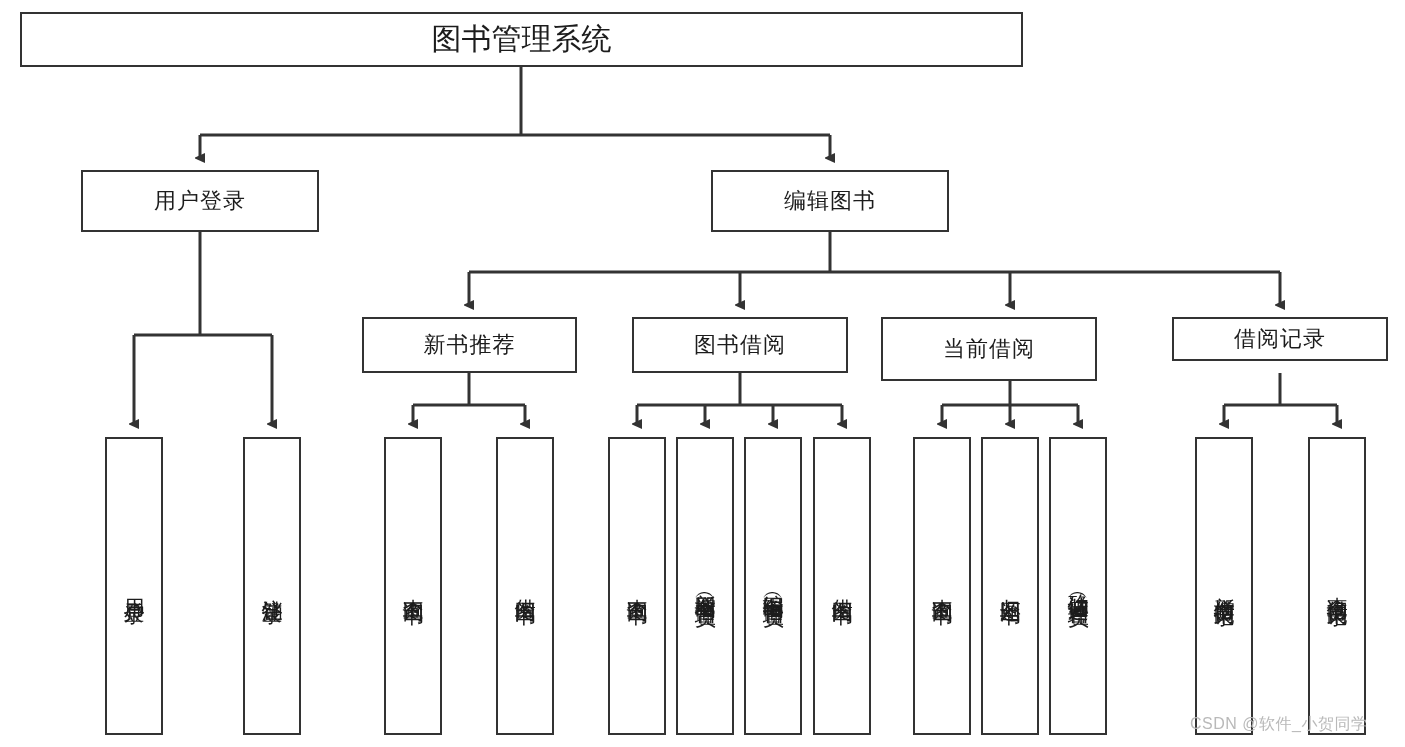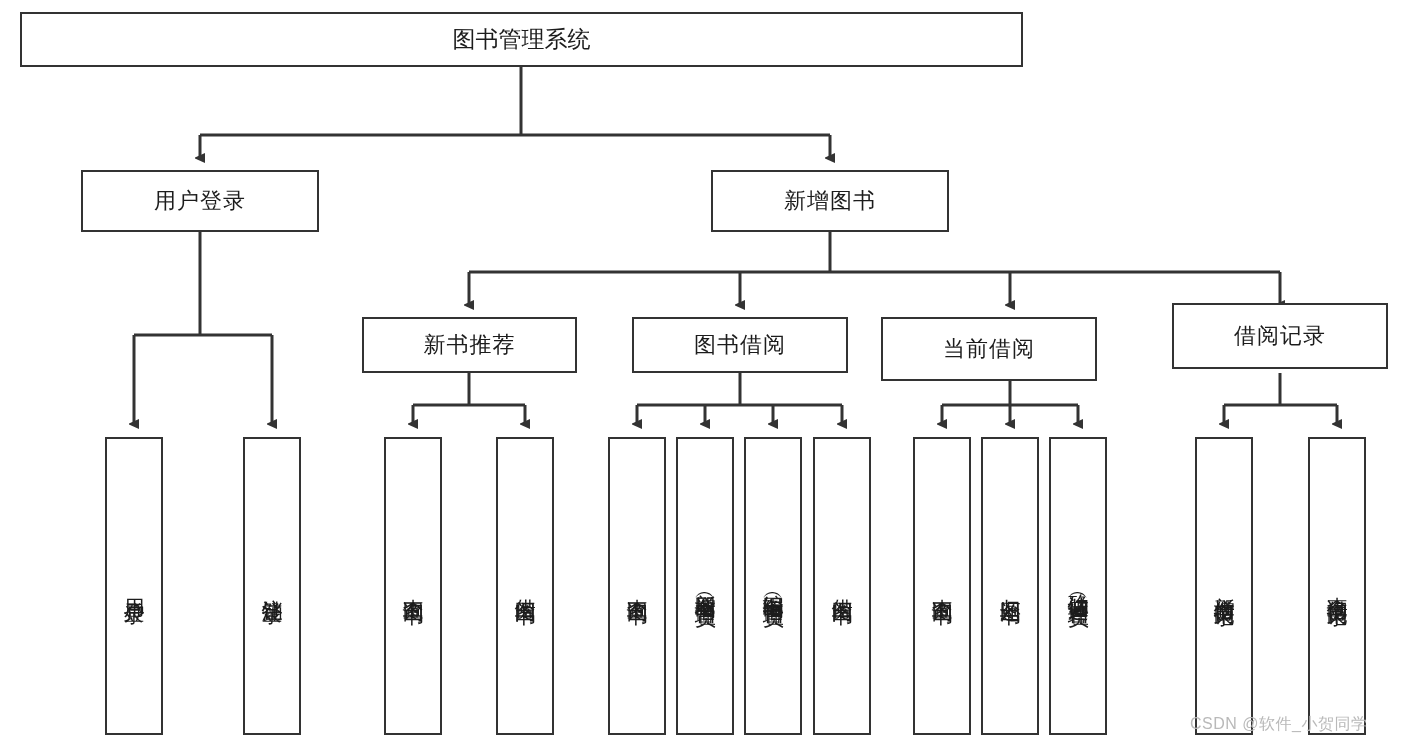--- a/index.html
+++ b/index.html
@@ -37,21 +37,21 @@
     justify-content: center;
     text-align: center;
     color: #1c1c1c;
   }
   .node-h {
     font-size: 22px;
     letter-spacing: 1px;
     line-height: 1.2;
   }
   .node-root {
-    font-size: 23px;
+    font-size: 30px;
   }
   .node-leaf {
     font-size: 21px;
     writing-mode: vertical-rl;
     text-orientation: upright;
     line-height: 1.35;
     letter-spacing: 2px;
     padding: 6px 0;
     align-items: center;
     justify-content: center;
@@ -125,33 +125,33 @@
   </svg>
 
   <div class="node node-root" style="left:20px; top:12px; width:1003px; height:55px;">
     <span>图书管理系统</span>
   </div>
 
   <div class="node node-h" style="left:81px; top:170px; width:238px; height:62px;">
     <span>用户登录</span>
   </div>
   <div class="node node-h" style="left:711px; top:170px; width:238px; height:62px;">
-    <span>新增图书</span>
+    <span>编辑图书</span>
   </div>
 
   <div class="node node-h" style="left:632px; top:317px; width:216px; height:56px;">
     <span>图书借阅</span>
   </div>
   <div class="node node-h" style="left:362px; top:317px; width:215px; height:56px;">
     <span>新书推荐</span>
   </div>
   <div class="node node-h" style="left:881px; top:317px; width:216px; height:64px;">
     <span>当前借阅</span>
   </div>
-  <div class="node node-h" style="left:1172px; top:303px; width:216px; height:66px;">
+  <div class="node node-h" style="left:1172px; top:317px; width:216px; height:44px;">
     <span>借阅记录</span>
   </div>
 
   <div class="node node-leaf" style="left:105px; top:437px; width:58px; height:298px;">
     <span class="leaf-text">用户登录</span>
   </div>
   <div class="node node-leaf" style="left:243px; top:437px; width:58px; height:298px;">
     <span class="leaf-text">注销登录</span>
   </div>
 

